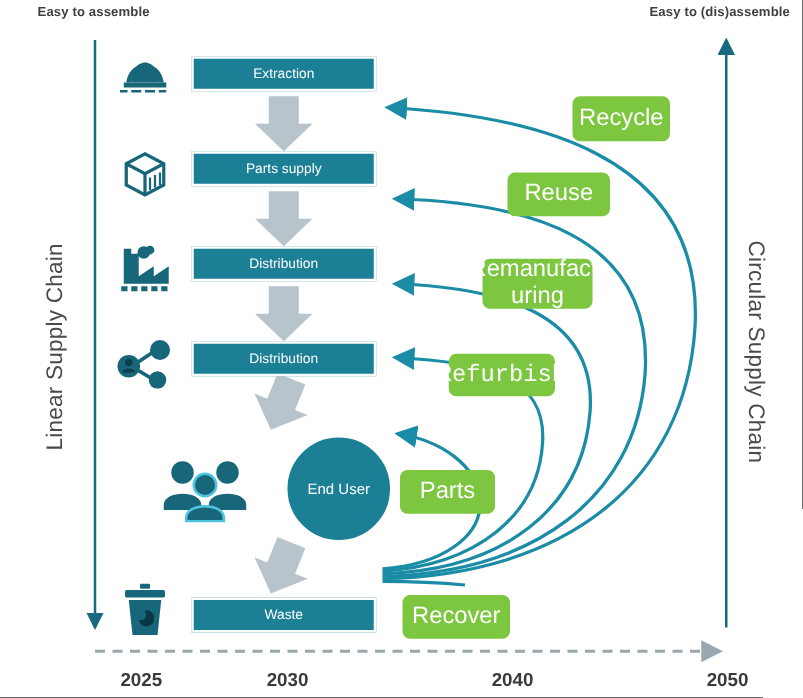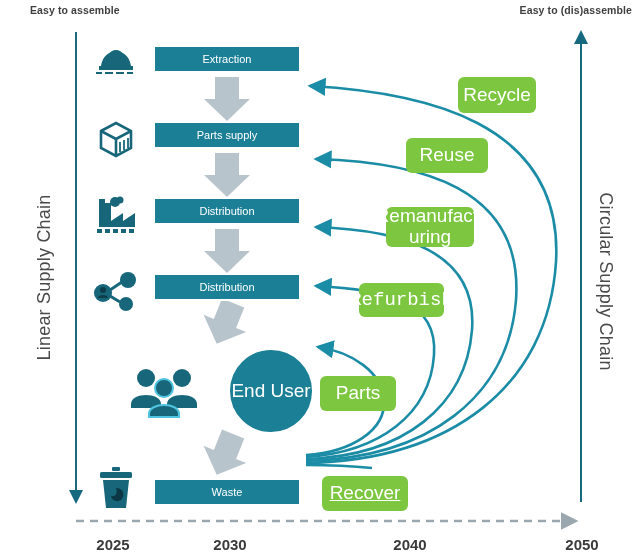--- a/index.html
+++ b/index.html
@@ -94,21 +94,21 @@
     position: absolute;
     left: 228px;
     top: 348px;
     width: 86px;
     height: 86px;
     box-sizing: border-box;
     border-radius: 50%;
     background: #1b7f96;
     border: 2px solid #ffffff;
     color: #ffffff;
-    font-size: 19px;
+    font-size: 12px;
     display: flex;
     align-items: center;
     justify-content: center;
   }
 
   
   .stage-icon {
     position: absolute;
     left: 88px;
     width: 56px;
@@ -275,20 +275,20 @@
   <div class="stage-box" style="top:478px">Waste</div>
 
   <div id="end-user-node">End User</div>
 
   <div class="loop-box" style="left:458px; top:77px; width:78px; height:36px;">Recycle</div>
   <div class="loop-box" style="left:406px; top:138px; width:82px; height:35px;">Reuse</div>
   <div class="loop-box" style="left:386px; top:207px; width:88px; height:40px; white-space:pre-line;">Remanufact-
 uring</div>
   <div class="loop-box" style="left:359px; top:283px; width:85px; height:34px;font-family:Liberation Mono, monospace;">Refurbish</div>
   <div class="loop-box" style="left:320px; top:376px; width:76px; height:35px;">Parts</div>
-  <div class="loop-box" style="left:322px; top:476px; width:86px; height:35px;text-decoration:underline;">Recover</div>
+  <div class="loop-box" style="left:322px; top:476px; width:86px; height:35px;">Recover</div>
 
   <div class="tick-label" style="left:113px">2025</div>
   <div class="tick-label" style="left:230px">2030</div>
   <div class="tick-label" style="left:410px">2040</div>
   <div class="tick-label" style="left:582px">2050</div>
 
 </div>
 
 </body></html>

